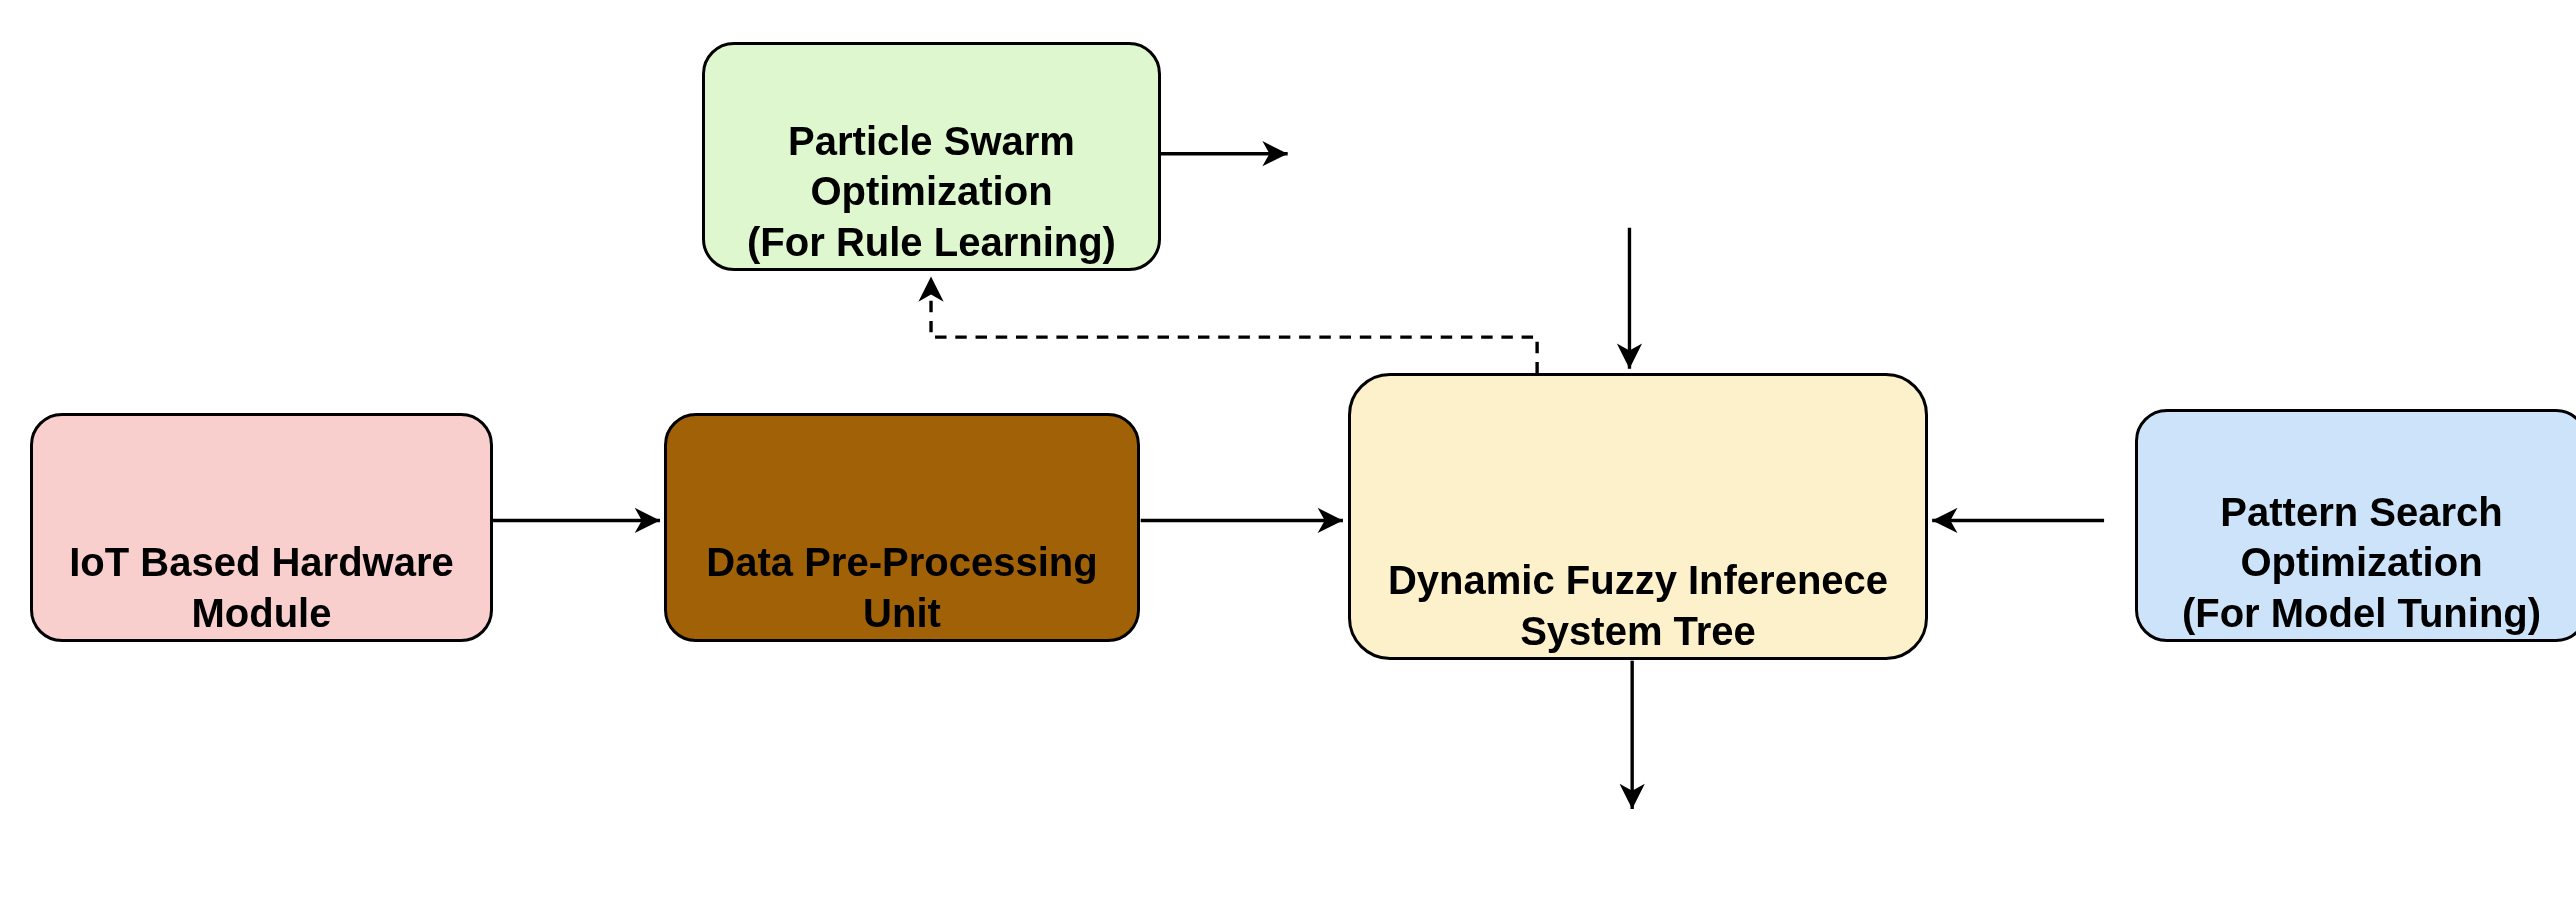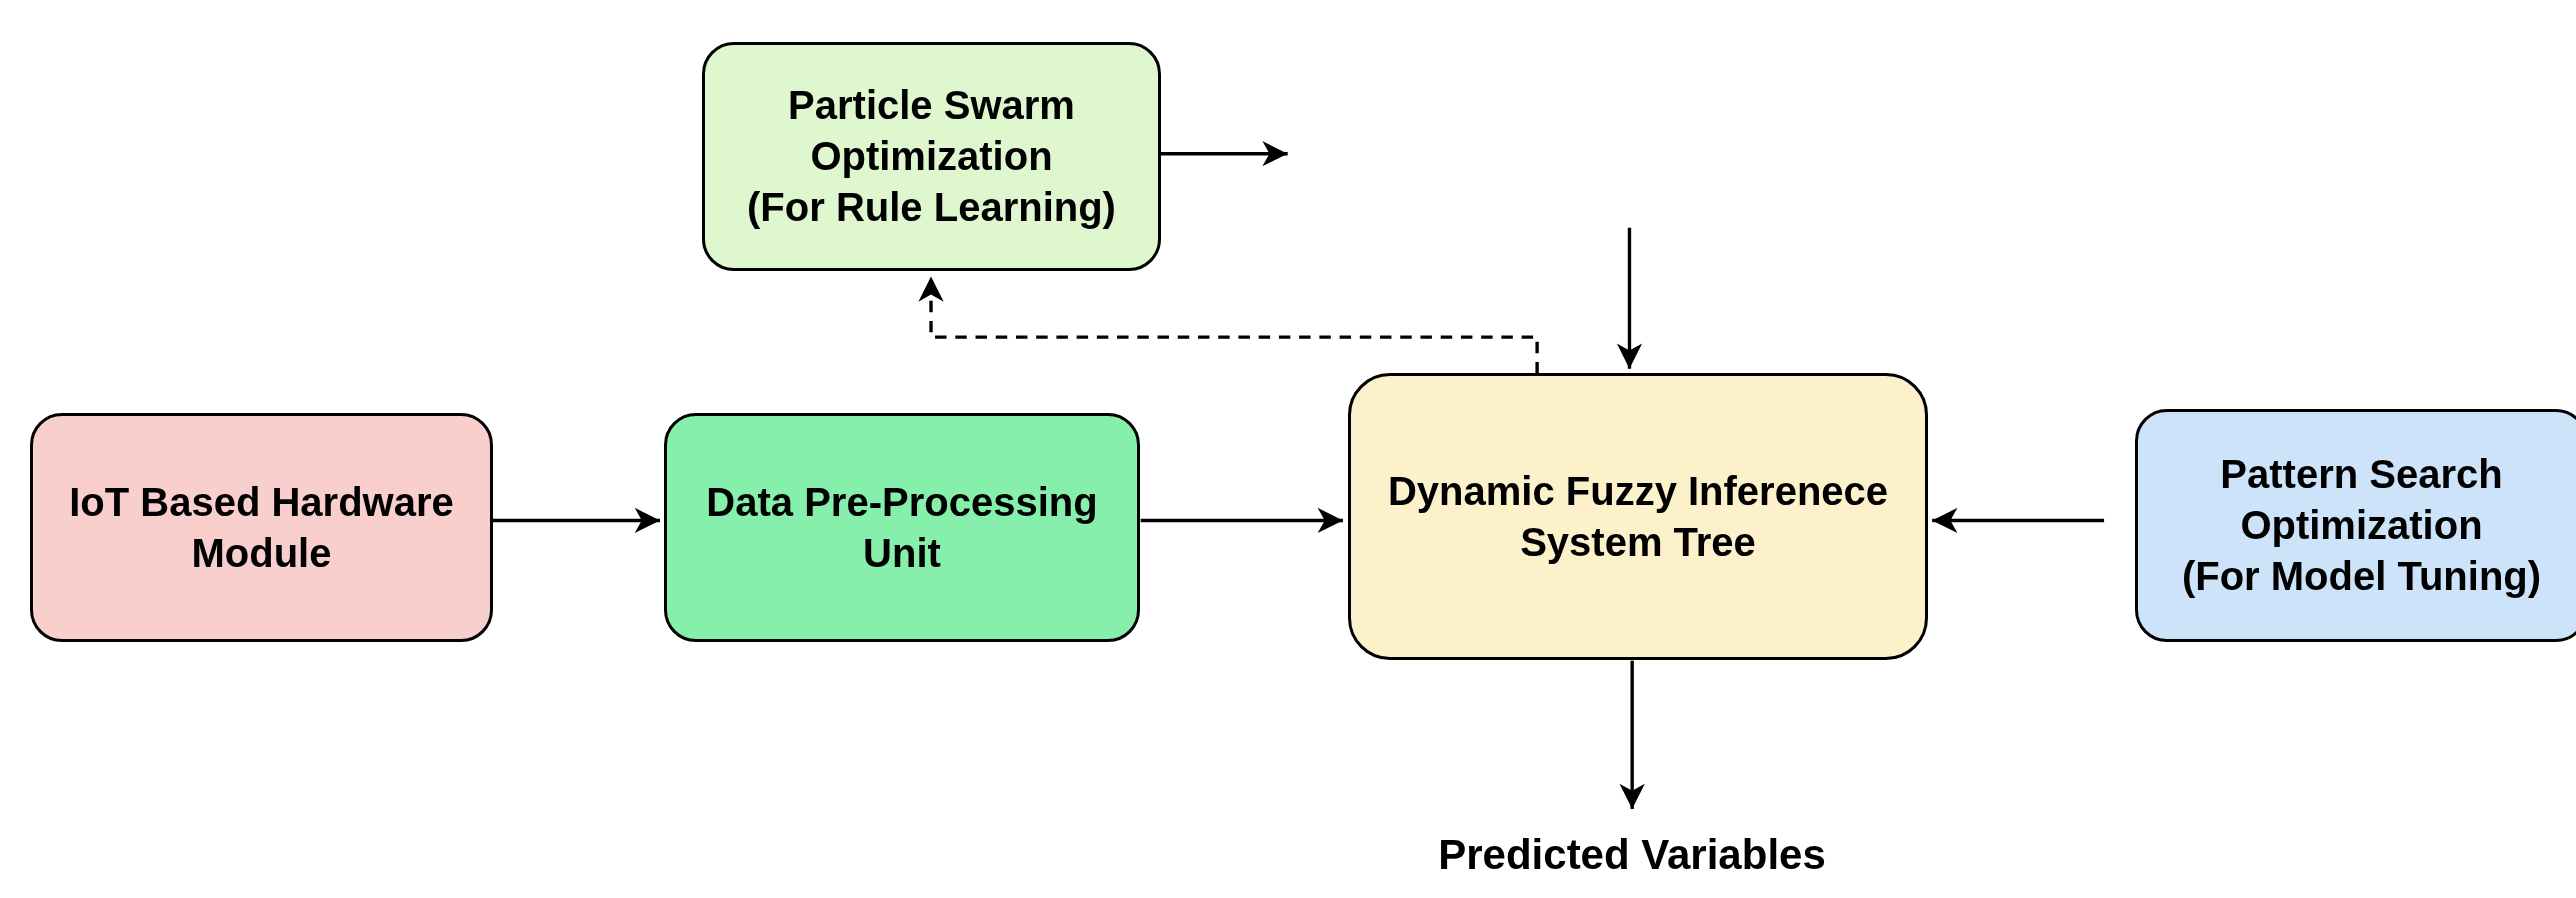--- a/index.html
+++ b/index.html
@@ -17,21 +17,21 @@
   }
   #arrow-layer {
     position: absolute;
     left: 0; top: 0;
     width: 2576px;
     height: 898px;
   }
   .node {
     position: absolute;
     display: flex;
-    align-items: center;
+    align-items: flex-end;
     justify-content: center;
     box-sizing: border-box;
     border: 3.4px solid #000000;
     text-align: center;
     color: #000000;
     font-weight: 700;
     font-size: 40px;
     line-height: 1.27;
   }
   .node .lbl {
@@ -104,32 +104,31 @@
 Optimization
 (For Rule Learning)</span>
   </div>
 
 
   <div class="node rounded" id="node-iot-hardware" style="background-color: rgb(249, 207, 205);">
     <span class="lbl">IoT Based Hardware
 Module</span>
   </div>
 
-  <div class="node rounded" id="node-data-preprocess" style="background-color: #86efac;">
+  <div class="node rounded" id="node-data-preprocess" style="background-color: #a16207;">
     <span class="lbl">Data Pre-Processing
 Unit</span>
   </div>
 
   <div class="node rounded-lg" id="node-fuzzy-tree" style="background-color: rgb(253, 241, 204);">
     <span class="lbl">Dynamic Fuzzy Inferenece
 System Tree</span>
   </div>
 
   <div class="node rounded" id="node-pattern-search" style="background-color: rgb(204, 227, 249); margin-left: 30px;">
     <span class="lbl">Pattern Search
 Optimization
 (For Model Tuning)</span>
   </div>
 
-  <div id="predicted-variables-label">Predicted Variables</div>
 
 </div>
 
 
 </body></html>

